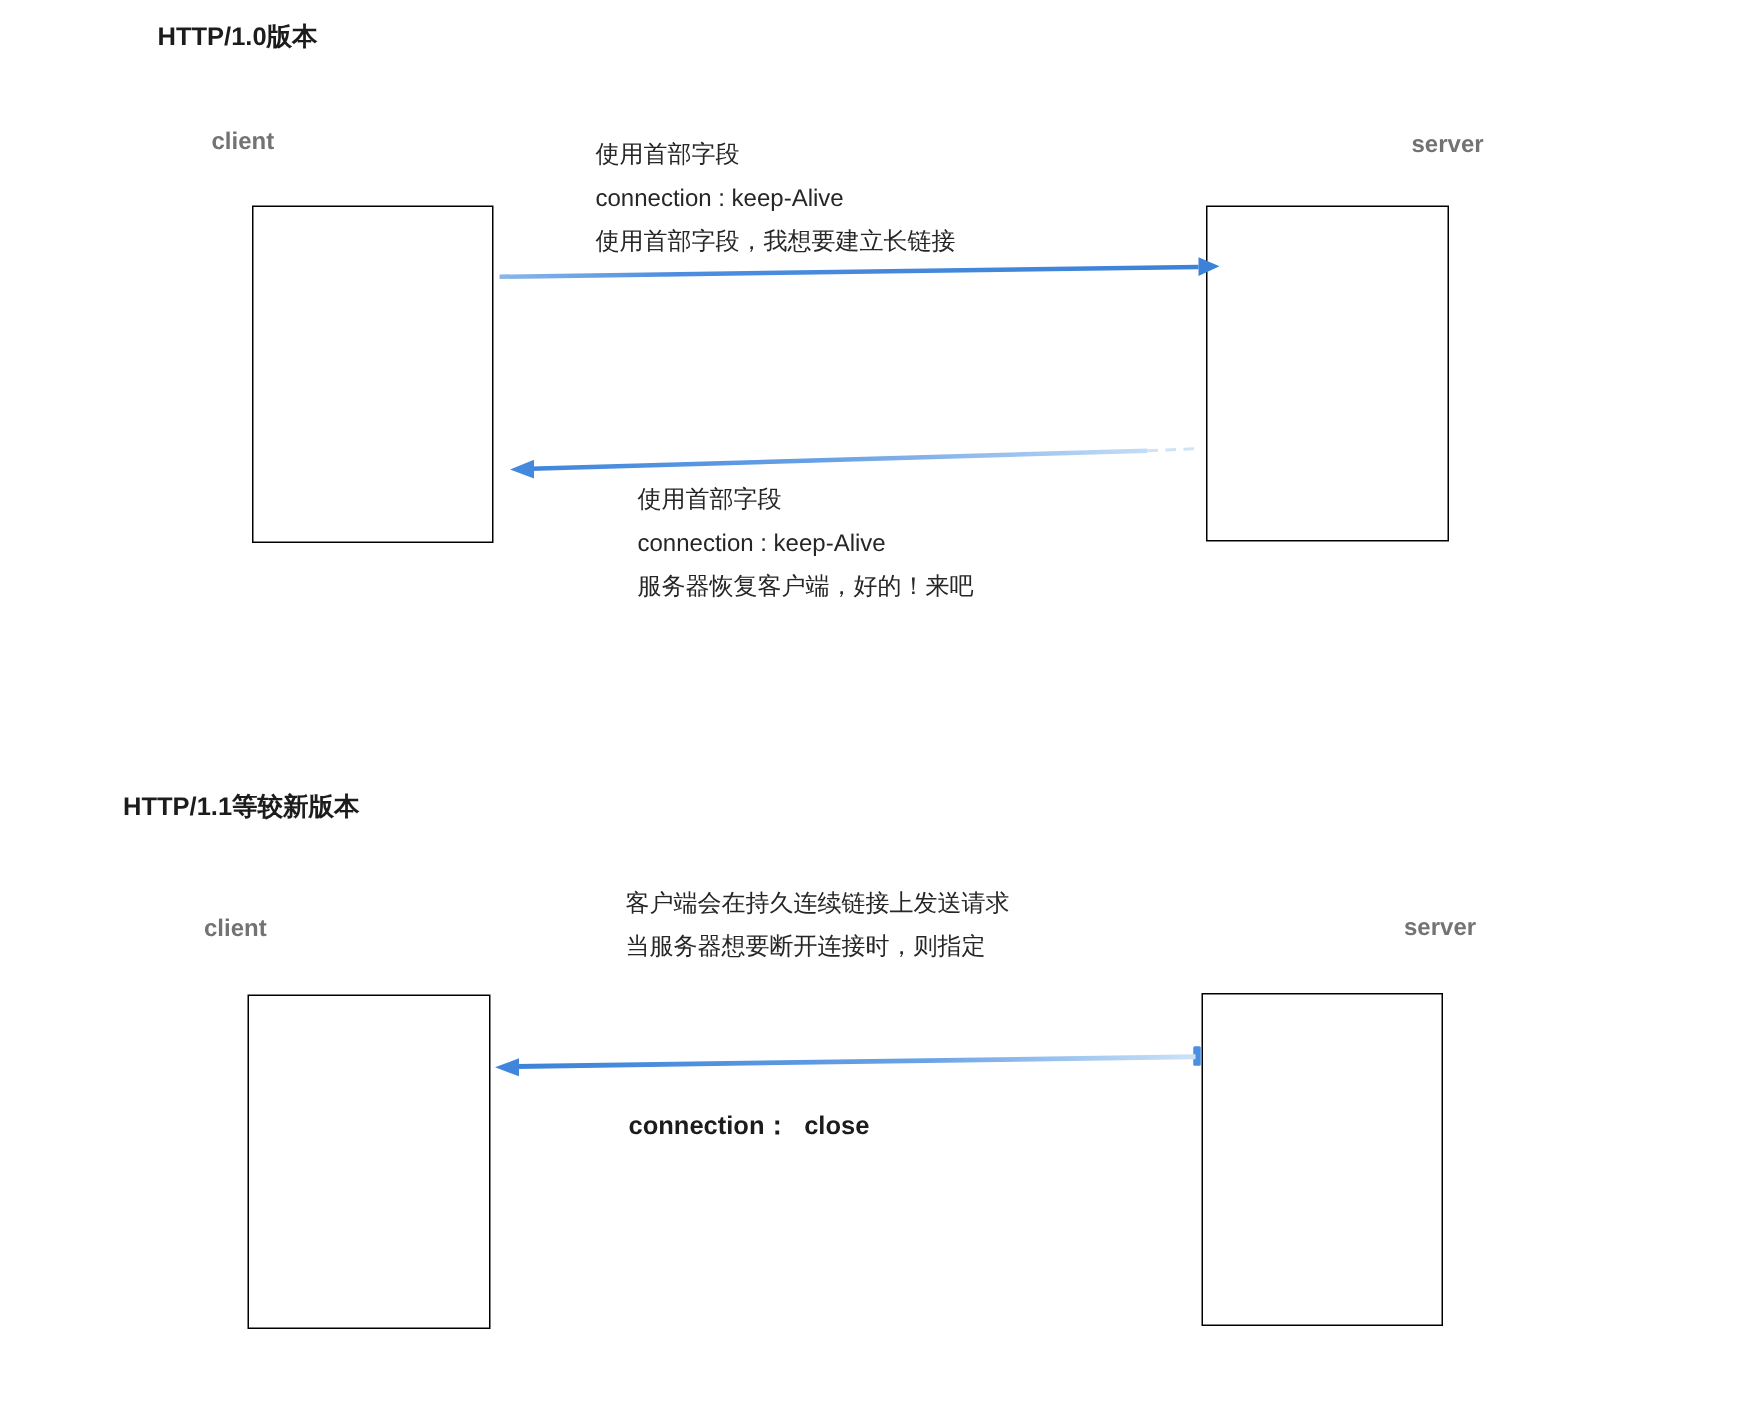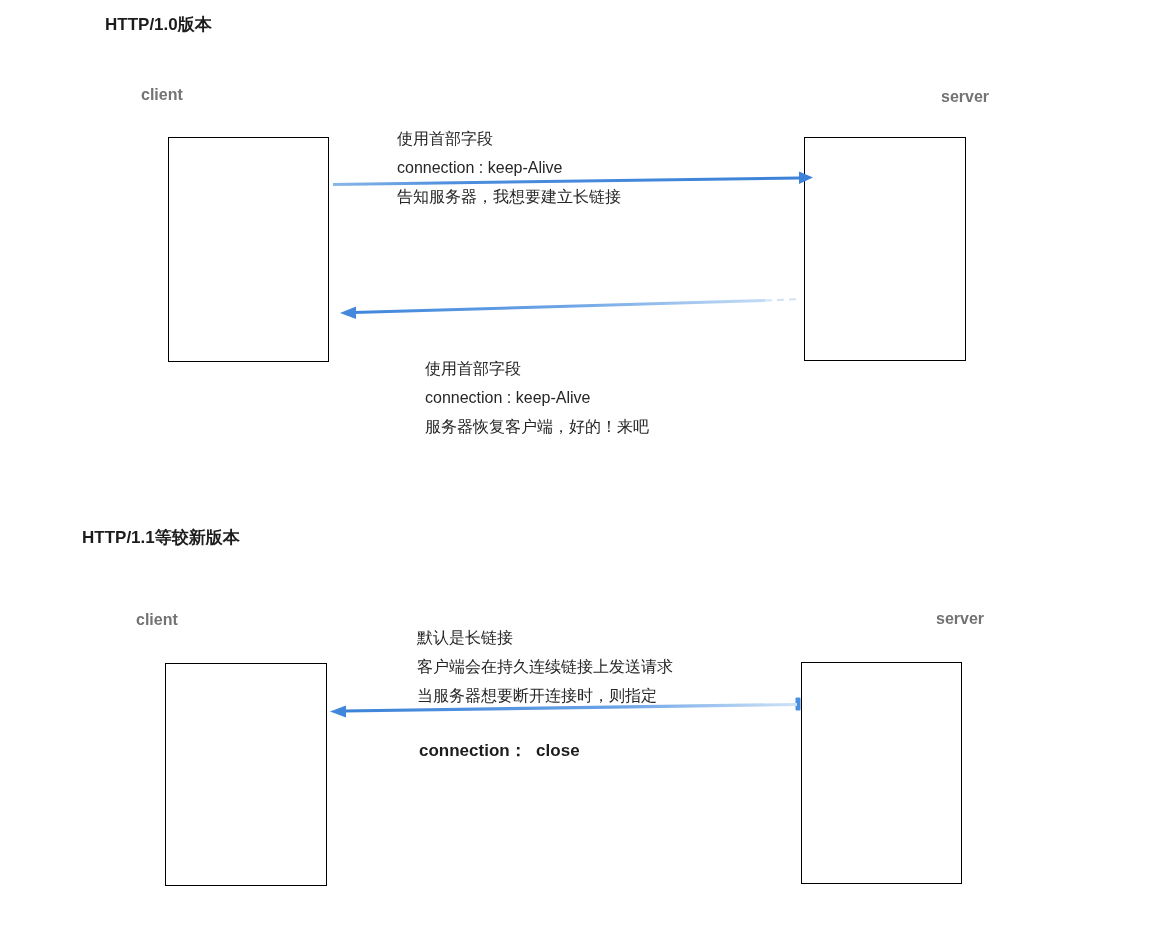--- a/index.html
+++ b/index.html
@@ -31,21 +31,20 @@
   .entity-box {
     border: 1.5px solid #000000;
     background: #ffffff;
     box-sizing: border-box;
   }
   .note {
     font-size: 16px;
     line-height: 29px;
     color: #262626;
     white-space: nowrap;
-    margin-top: 35px;
   }
   .close-label {
     font-size: 17px;
     font-weight: bold;
     color: #1c1c1c;
     white-space: pre;
     text-align: right;
   }
   #arrow-layer {
     position: absolute;
@@ -64,33 +63,32 @@
 
   <div class="abs endpoint-label" style="left:941px; top:88px;">server</div>
 
   <div class="abs entity-box" style="left:168px; top:137px; width:161px; height:225px;"></div>
 
   <div class="abs entity-box" style="left:804px; top:137px; width:162px; height:224px;"></div>
 
   <div class="abs note" style="left:397px; top:89px;">
     <div>使用首部字段</div>
     <div>connection : keep-Alive</div>
-    <div>告知服务器，我想要建立长链接</div>
+    <div>使用首部字段，我想要建立长链接</div>
   </div>
 
   <div class="abs note" style="left:425px; top:319px;">
     <div>使用首部字段</div>
     <div>connection : keep-Alive</div>
     <div>服务器恢复客户端，好的！来吧</div>
   </div>
 
   <div class="abs section-title" style="left:82px; top:526px;">HTTP/1.1等较新版本</div>
 
   <div class="abs note" style="left:417px; top:588px;">
-    <div>默认是长链接</div>
     <div>客户端会在持久连续链接上发送请求</div>
     <div>当服务器想要断开连接时，则指定</div>
   </div>
 
   <div class="abs endpoint-label" style="left:136px; top:611px;">client</div>
 
   <div class="abs endpoint-label" style="left:936px; top:610px;">server</div>
 
   <div class="abs entity-box" style="left:165px; top:663px; width:162px; height:223px;"></div>
 

